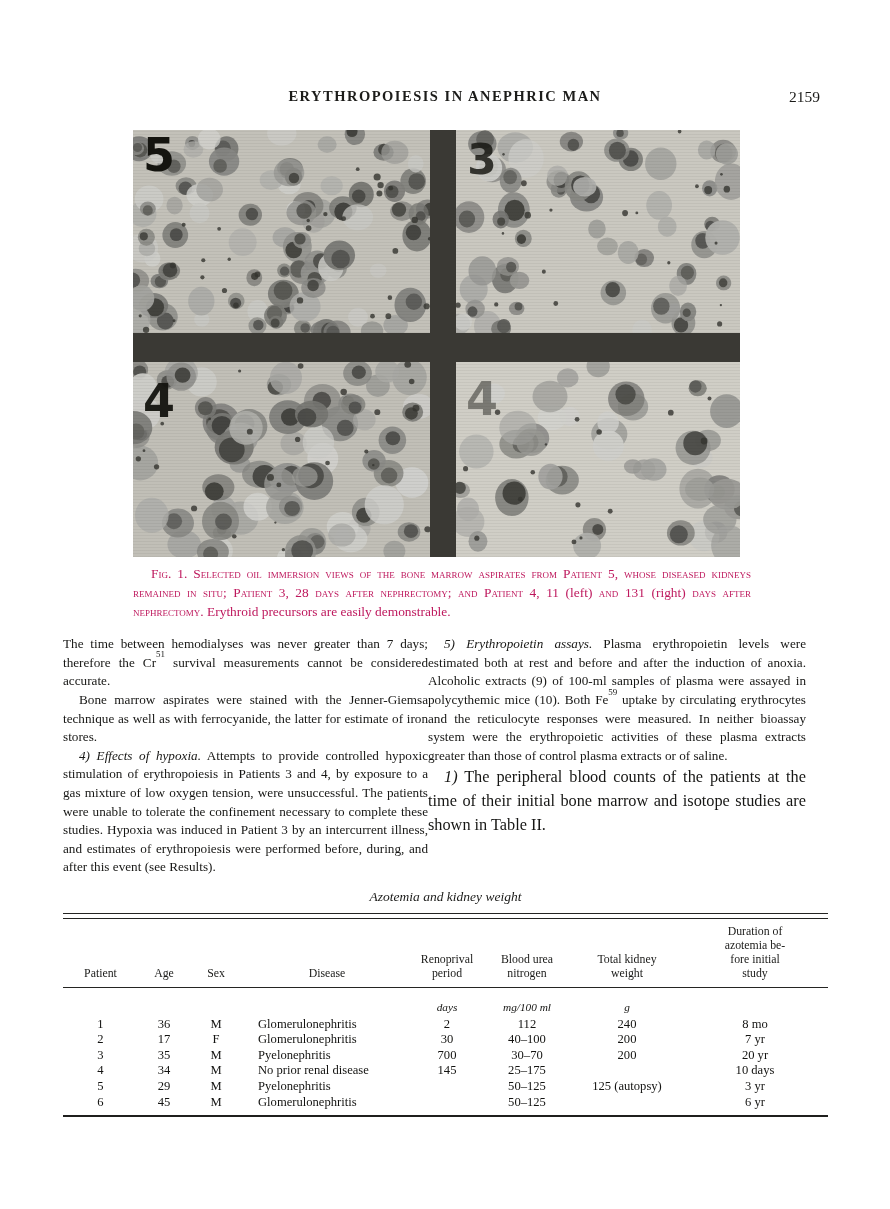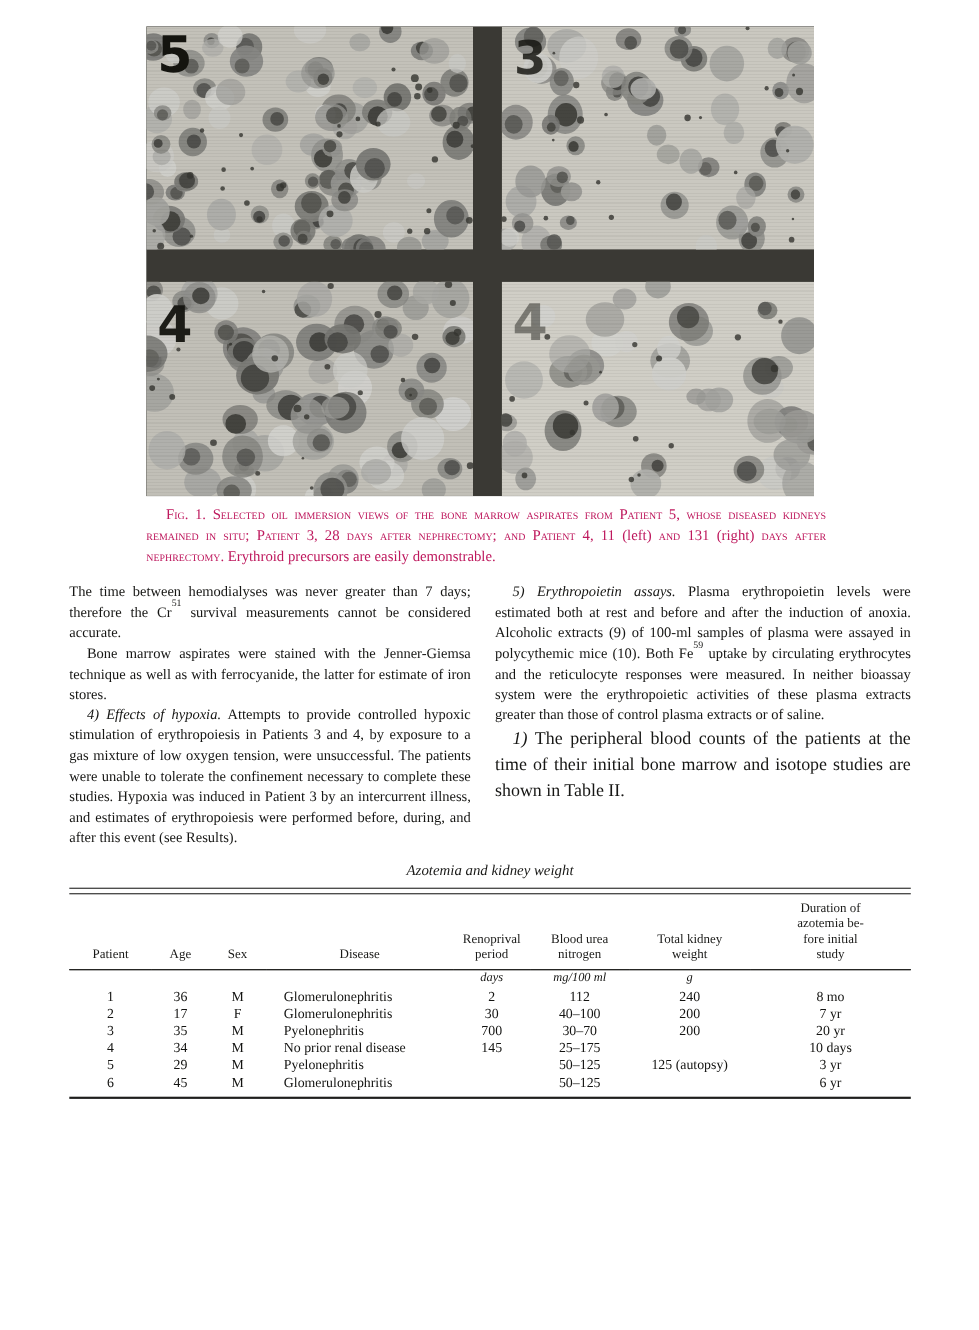--- a/index.html
+++ b/index.html
@@ -33,21 +33,21 @@
   .panel:nth-child(2) .plabel{opacity:.82;transform:scale(.92);top:6px;}
   .panel:nth-child(3) .plabel{opacity:.95;top:16px;}
   .panel:nth-child(4) .plabel{opacity:.45;top:14px;}
   
   .caption{
     margin:7px 0 0 133px;width:618px;font-size:13.4px;line-height:1.42;
     text-align:justify;text-indent:18px;color:#be185d;
   }
   .caption .sc{font-variant:small-caps;}
   
-  .columns{display:flex;margin:14px 0 0 63px;width:765px;gap:22px;}
+  .columns{display:flex;margin:14px 0 0 63px;width:765px;}
   .col{text-align:justify;font-size:13.2px;line-height:1.41;color:#161614;}
   .col-left{width:365px;}
   .col-right{width:378px;}
   .col p{margin:0;}
   .col p.indent{text-indent:16px;}
   .col p.big{font-size:16.3px;line-height:1.45;}
   .col sup{font-size:68%;position:relative;top:-0.45em;line-height:0;}
   .col em{font-style:italic;}
   .results-heading{
     text-align:center;font-weight:700;font-size:15.5px;margin:8px 0 6px 0;color:#141412;
@@ -61,28 +61,32 @@
   table.data{border-collapse:collapse;width:765px;table-layout:fixed;}
   table.data th{
     font-weight:400;font-size:11.8px;line-height:1.18;text-align:center;
     vertical-align:bottom;padding:6px 1px 6px 1px;white-space:pre-line;
     border-bottom:1.2px solid #242422;
   }
   table.data td{
     font-size:12.6px;line-height:1.24;text-align:center;padding:0 1px;color:#131311;
   }
   table.data td.disease{text-align:left;padding-left:16px;}
-  table.data tr.units td{font-style:italic;font-size:11.3px;padding-top:0;padding-bottom:2px;}
+  table.data tr.units td{font-style:italic;font-size:11.3px;padding-top:12px;padding-bottom:2px;}
   table.data tr.first td{padding-top:1px;}
 </style>
 </head>
 <body>
 
 <div class="page">
 
+  <div class="pg-header">
+    <span class="running-title">ERYTHROPOIESIS IN ANEPHRIC MAN</span>
+    <span class="page-number">2159</span>
+  </div>
 
   <div class="fig-wrap">
     <div class="fig-grid" id="fig-grid">
         <div class="panel">
           <svg viewBox="0 0 300 205" preserveAspectRatio="none">
             <rect x="0" y="0" width="300" height="205" fill="#c3c1b9"></rect>
             <ellipse cx="153.5" cy="108.6" rx="12.5" ry="10.3" fill="rgb(165,165,161)" fill-opacity="0.85"></ellipse>
             <ellipse cx="182.3" cy="92.3" rx="11.3" ry="11.4" fill="rgb(168,168,164)" fill-opacity="0.76"></ellipse>
             <ellipse cx="53.6" cy="56.6" rx="10.6" ry="8.9" fill="rgb(135,135,131)" fill-opacity="0.87"></ellipse>
             <circle cx="53.0" cy="58.8" r="6.9" fill="rgb(82,82,78)" fill-opacity="0.88"></circle>

